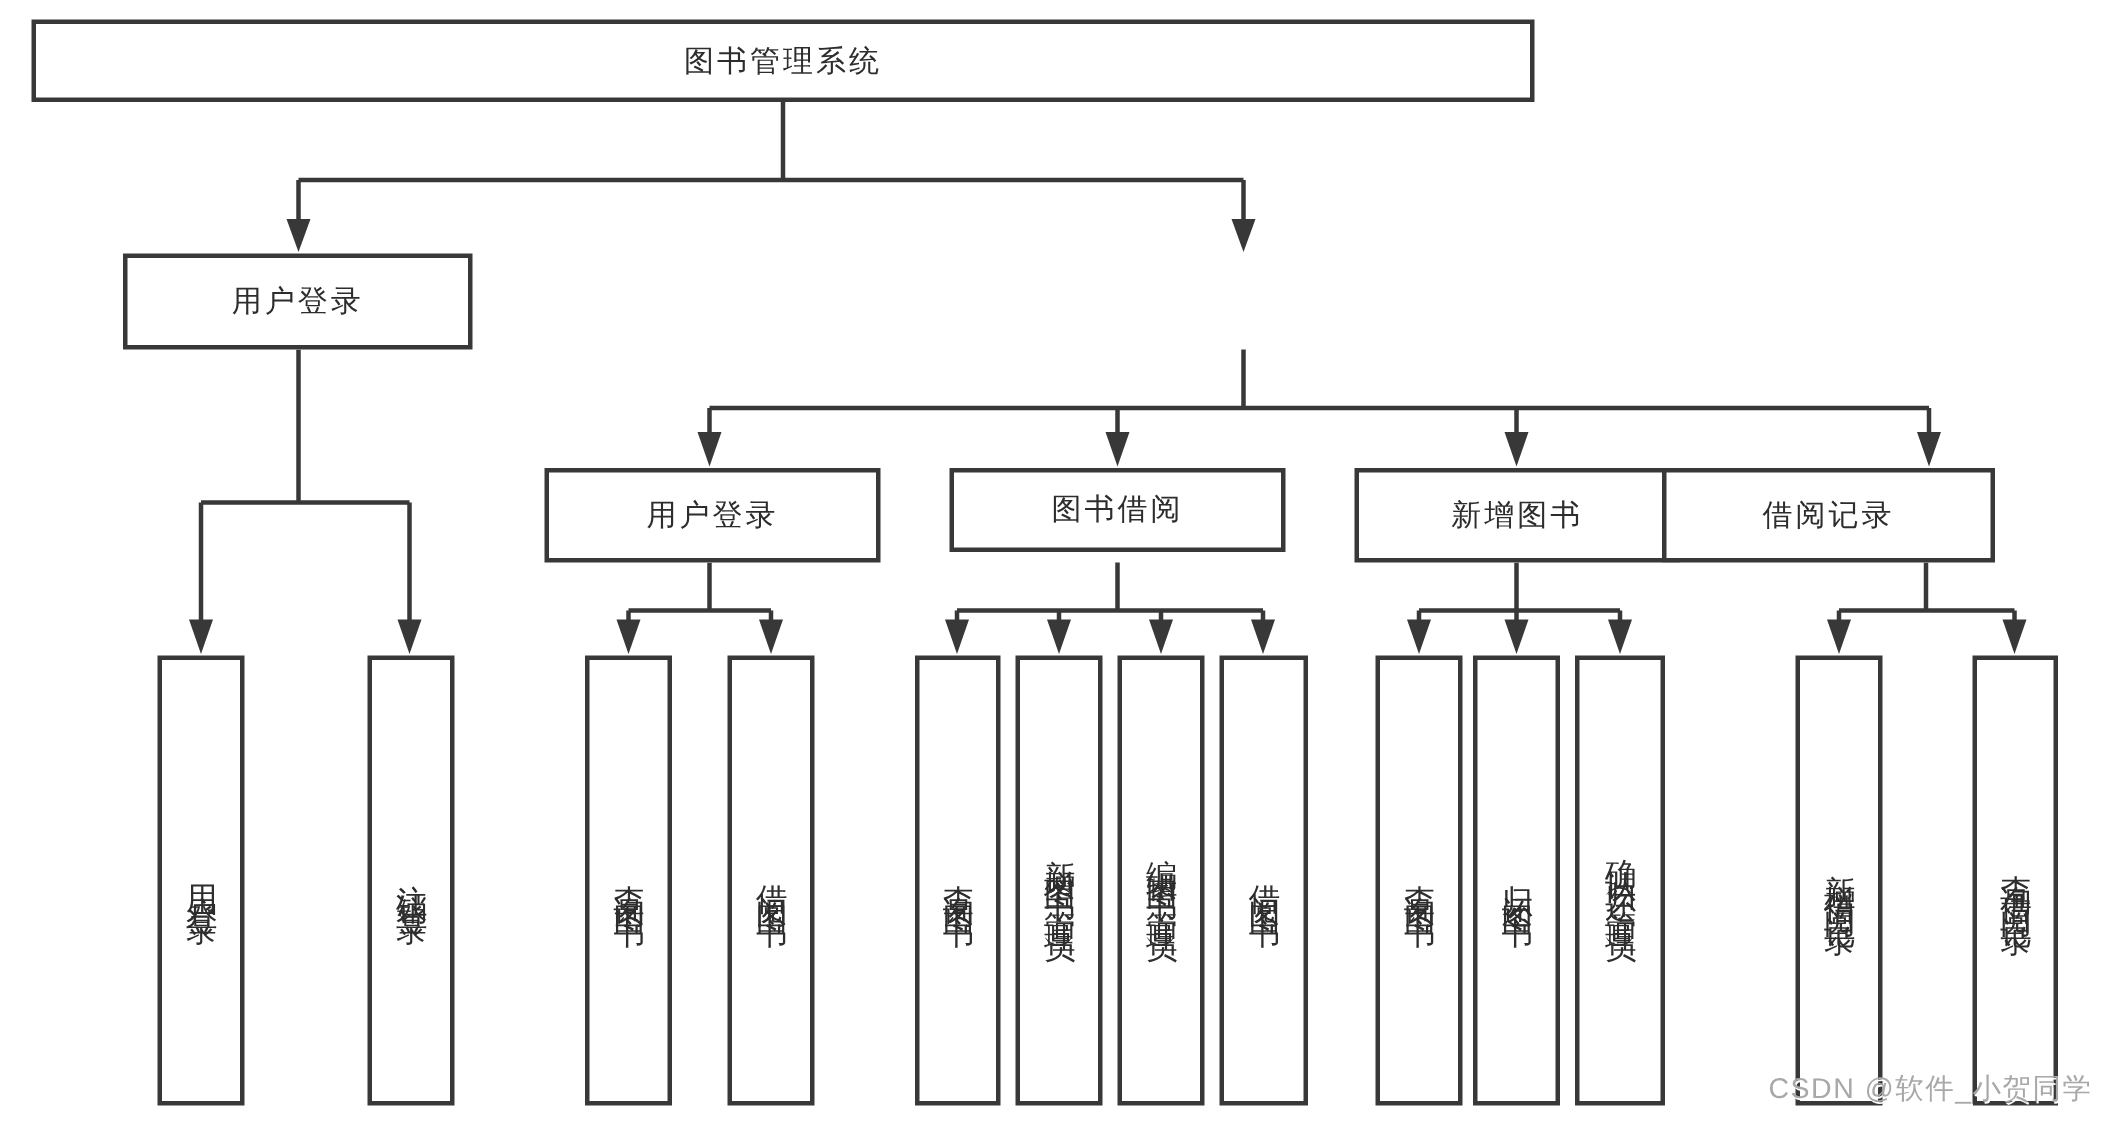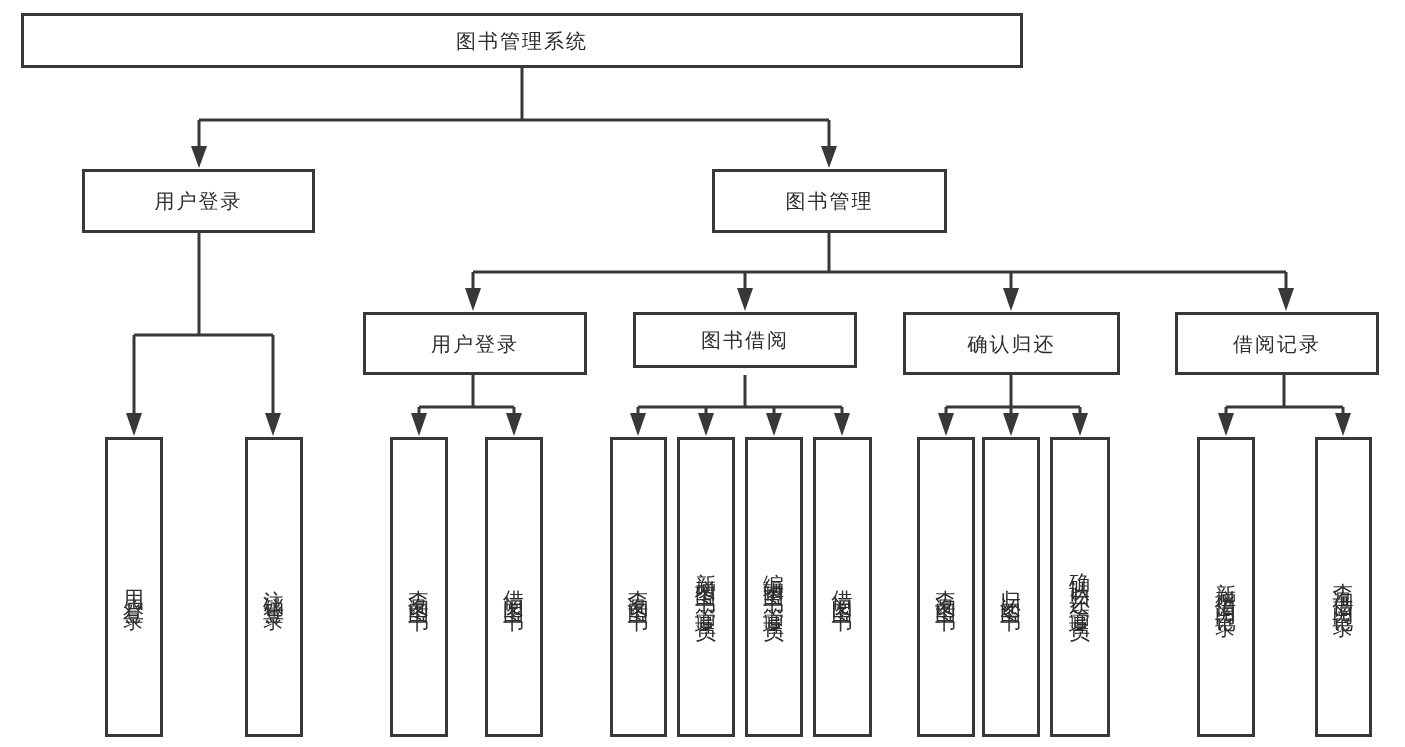--- a/index.html
+++ b/index.html
@@ -94,34 +94,31 @@
     <polygon points="1335,413 1351,413 1343,436"></polygon>
   </svg>
 
   <div class="box h" style="left:21px;top:13px;width:1002px;height:55px">
     <span>图书管理系统</span>
   </div>
 
   <div class="box h" style="left:82px;top:169px;width:233px;height:64px">
     <span>用户登录</span>
   </div>
-  <div class="box h" style="left:712px;top:169px;width:235px;height:64px">
-    <span>图书管理</span>
-  </div>
 
   <div class="box h" style="left:363px;top:312px;width:224px;height:63px">
     <span>用户登录</span>
   </div>
   <div class="box h" style="left:633px;top:312px;width:224px;height:56px">
     <span>图书借阅</span>
   </div>
   <div class="box h" style="left:903px;top:312px;width:217px;height:63px">
-    <span>确认归还</span>
+    <span>新增图书</span>
   </div>
-  <div class="box h" style="left:1175px;top:312px;width:204px;height:63px">
+  <div class="box h" style="left:1108px;top:312px;width:222px;height:63px">
     <span>借阅记录</span>
   </div>
 
   <div class="box v" style="left:105px;top:437px;width:58px;height:300px">
     <span>用户登录</span>
   </div>
   <div class="box v" style="left:245px;top:437px;width:58px;height:300px">
     <span>注销登录</span>
   </div>
 
@@ -155,14 +152,15 @@
     <span>确认归还（管理员）</span>
   </div>
 
   <div class="box v" style="left:1197px;top:437px;width:58px;height:300px">
     <span>新增借阅记录</span>
   </div>
   <div class="box v" style="left:1315px;top:437px;width:57px;height:300px">
     <span>查询借阅记录</span>
   </div>
 
+  <div class="watermark">CSDN @软件_小贺同学</div>
 
 </div>
 
 </body></html>

